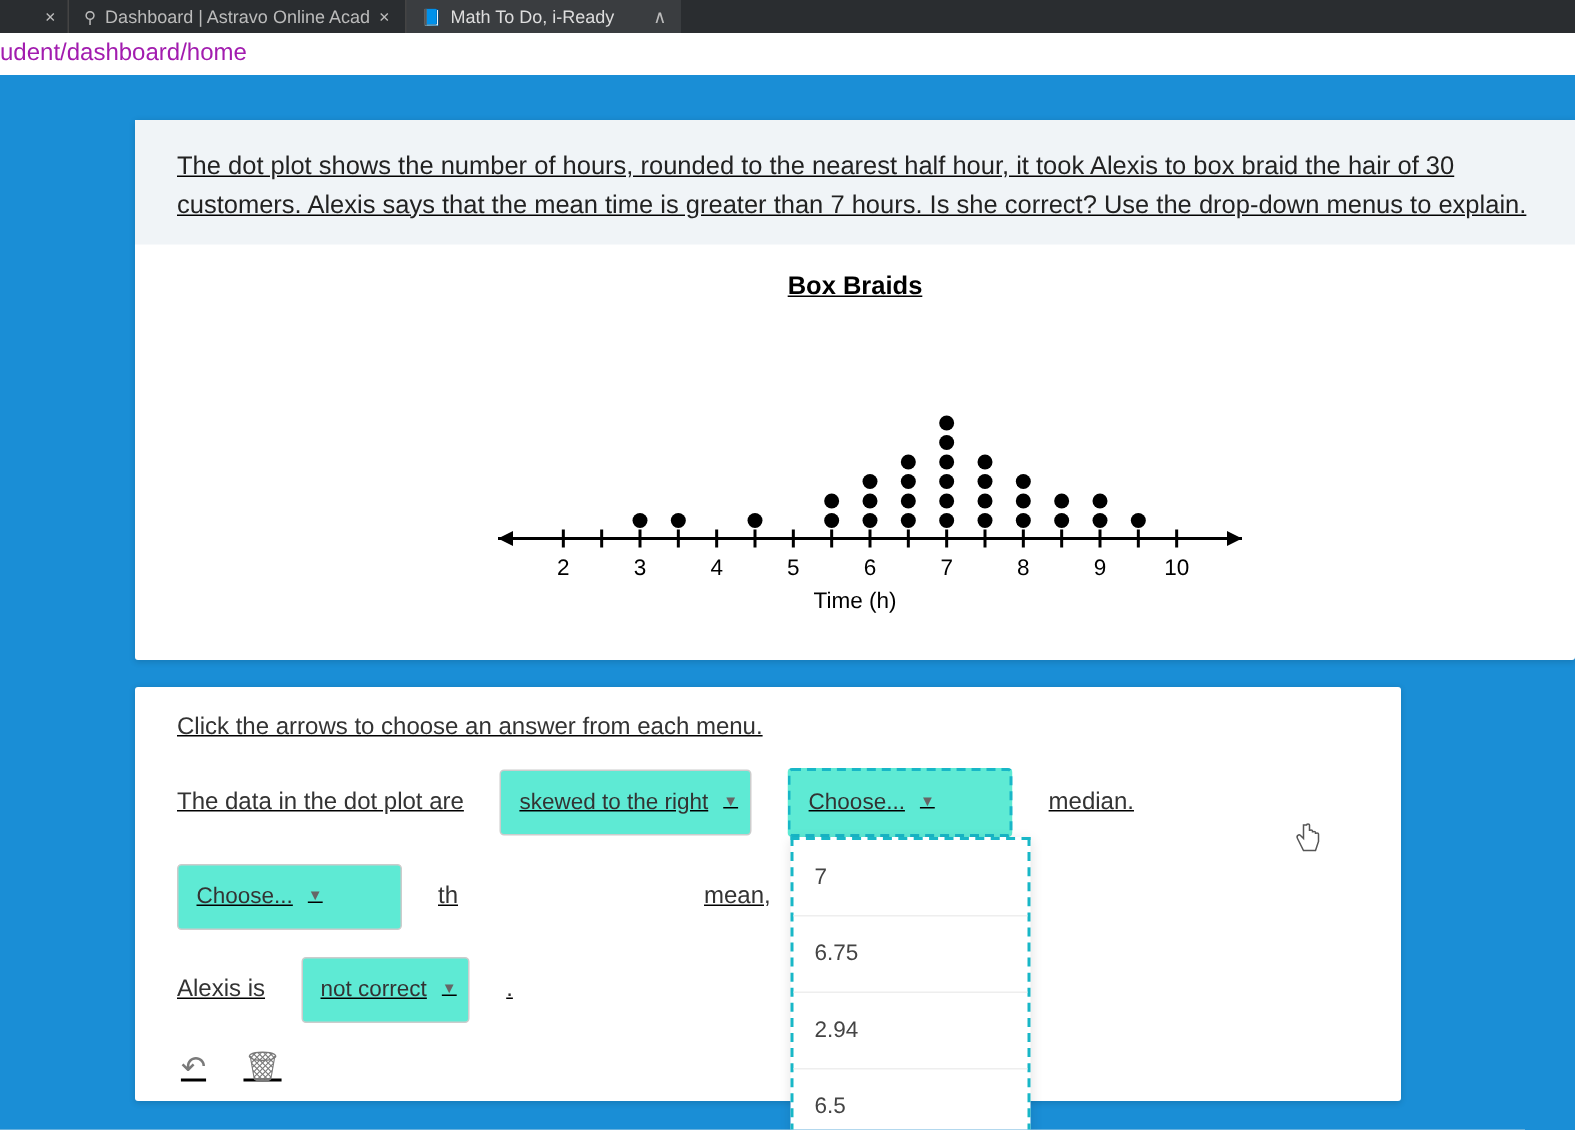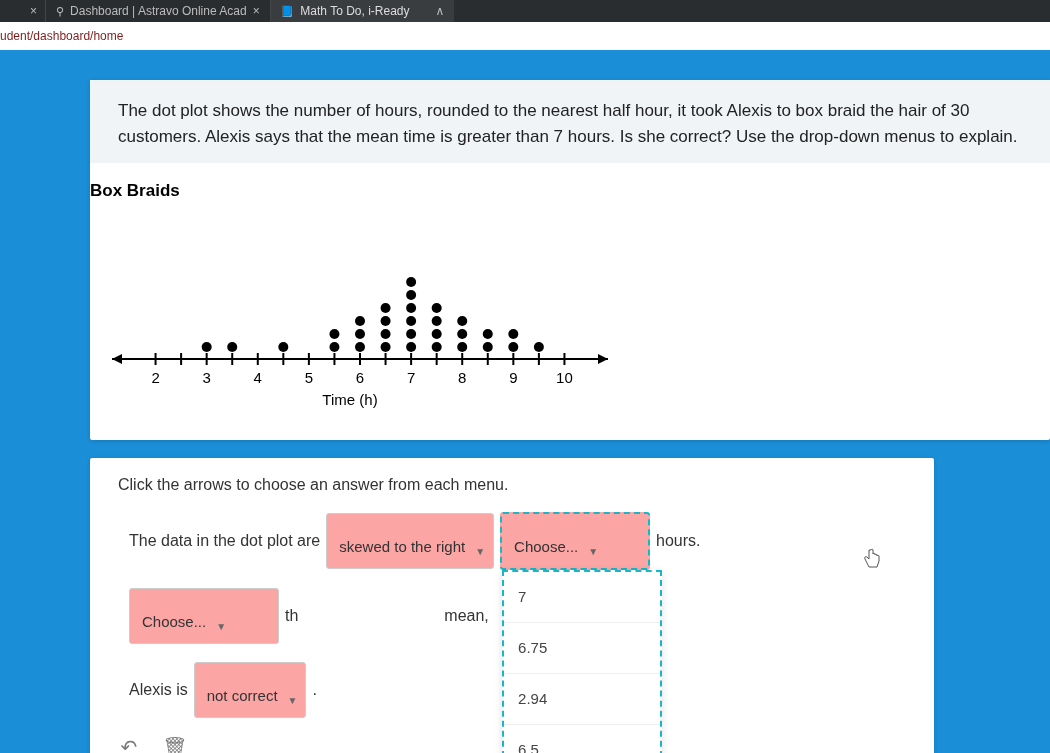--- a/index.html
+++ b/index.html
@@ -27,51 +27,53 @@
     height: 100%;
     gap: 6px;
     border-left: 1px solid #444;
   }
   .tab.active { background: #3a3d40; color: #ddd; }
   .tab-close { color: #bbb; cursor: pointer; }
   .tab-icon { font-size: 11px; }
   .addr-bar {
     background: #fff;
     height: 28px;
-    font-size: 12px;
-    color: #7f1d1d;
+    font-size: 16px;
+    color: #a21caf;
     display: flex;
     align-items: center;
     padding-left: 0;
   }
   .blue-frame {
     background: #1a8ed6;
     padding: 30px 0 0 90px;
     height: 703px;
     position: relative;
+    text-decoration: underline;
   }
   .card {
     background: #fff;
     width: 960px;
     min-height: 360px;
     border-radius: 2px;
     box-shadow: 0 1px 4px rgba(0,0,0,.15);
     margin-bottom: 18px;
     overflow: visible;
   }
   .question-block {
     background: #f0f4f7;
     padding: 18px 28px 14px 28px;
     font-size: 17px;
     line-height: 1.5;
     color: #222;
     font-weight: 500;
   }
   .plot-area {
     padding: 18px 0 24px 0;
+    text-align: center;
   }
   .plot-title {
     font-weight: bold;
     font-size: 17px;
     margin-bottom: 8px;
   }
   .dotplot-svg { display: inline-block; }
   .answer-card {
     background: #fff;
     width: 844px;
@@ -80,32 +82,31 @@
     box-shadow: 0 1px 4px rgba(0,0,0,.15);
     font-size: 16px;
     color: #333;
     position: relative;
   }
   .answer-instr { margin-bottom: 18px; }
   .answer-line {
     display: flex;
     align-items: center;
     flex-wrap: wrap;
-    gap: 6px;
+    gap: 24px;
     margin-bottom: 18px;
     line-height: 2;
-    margin-left: 11px;
   }
   .dd {
     display: inline-flex;
-    align-items: flex-end;
-    background: #fca5a5;
+    align-items: center;
+    background: #5eead4;
     border: 1px solid #ccc;
     border-radius: 3px;
-    padding: 18px 8px 6px 12px;
+    padding: 6px 8px 6px 12px;
     font-size: 15px;
     color: #333;
     cursor: pointer;
     gap: 10px;
     min-width: 110px;
     position: relative;
   }
   .dd.open {
     border: 2px dashed #18b7c7;
   }
@@ -252,21 +253,21 @@
       <span class="dd open" style="min-width:150px">
         <span>Choose...</span>
         <span class="caret">▼</span>
         <div class="dd-menu">
           <div class="dd-item">7</div>
           <div class="dd-item">6.75</div>
           <div class="dd-item">2.94</div>
           <div class="dd-item">6.5</div>
         </div>
       </span>
-      <span>hours.</span>
+      <span>median.</span>
     </div>
 
     <div class="answer-line">
       <span class="dd" style="min-width:150px">
         <span>Choose...</span>
         <span class="caret">▼</span>
       </span>
       <span>th</span>
       <span style="margin-left:140px">mean,</span>
     </div>

